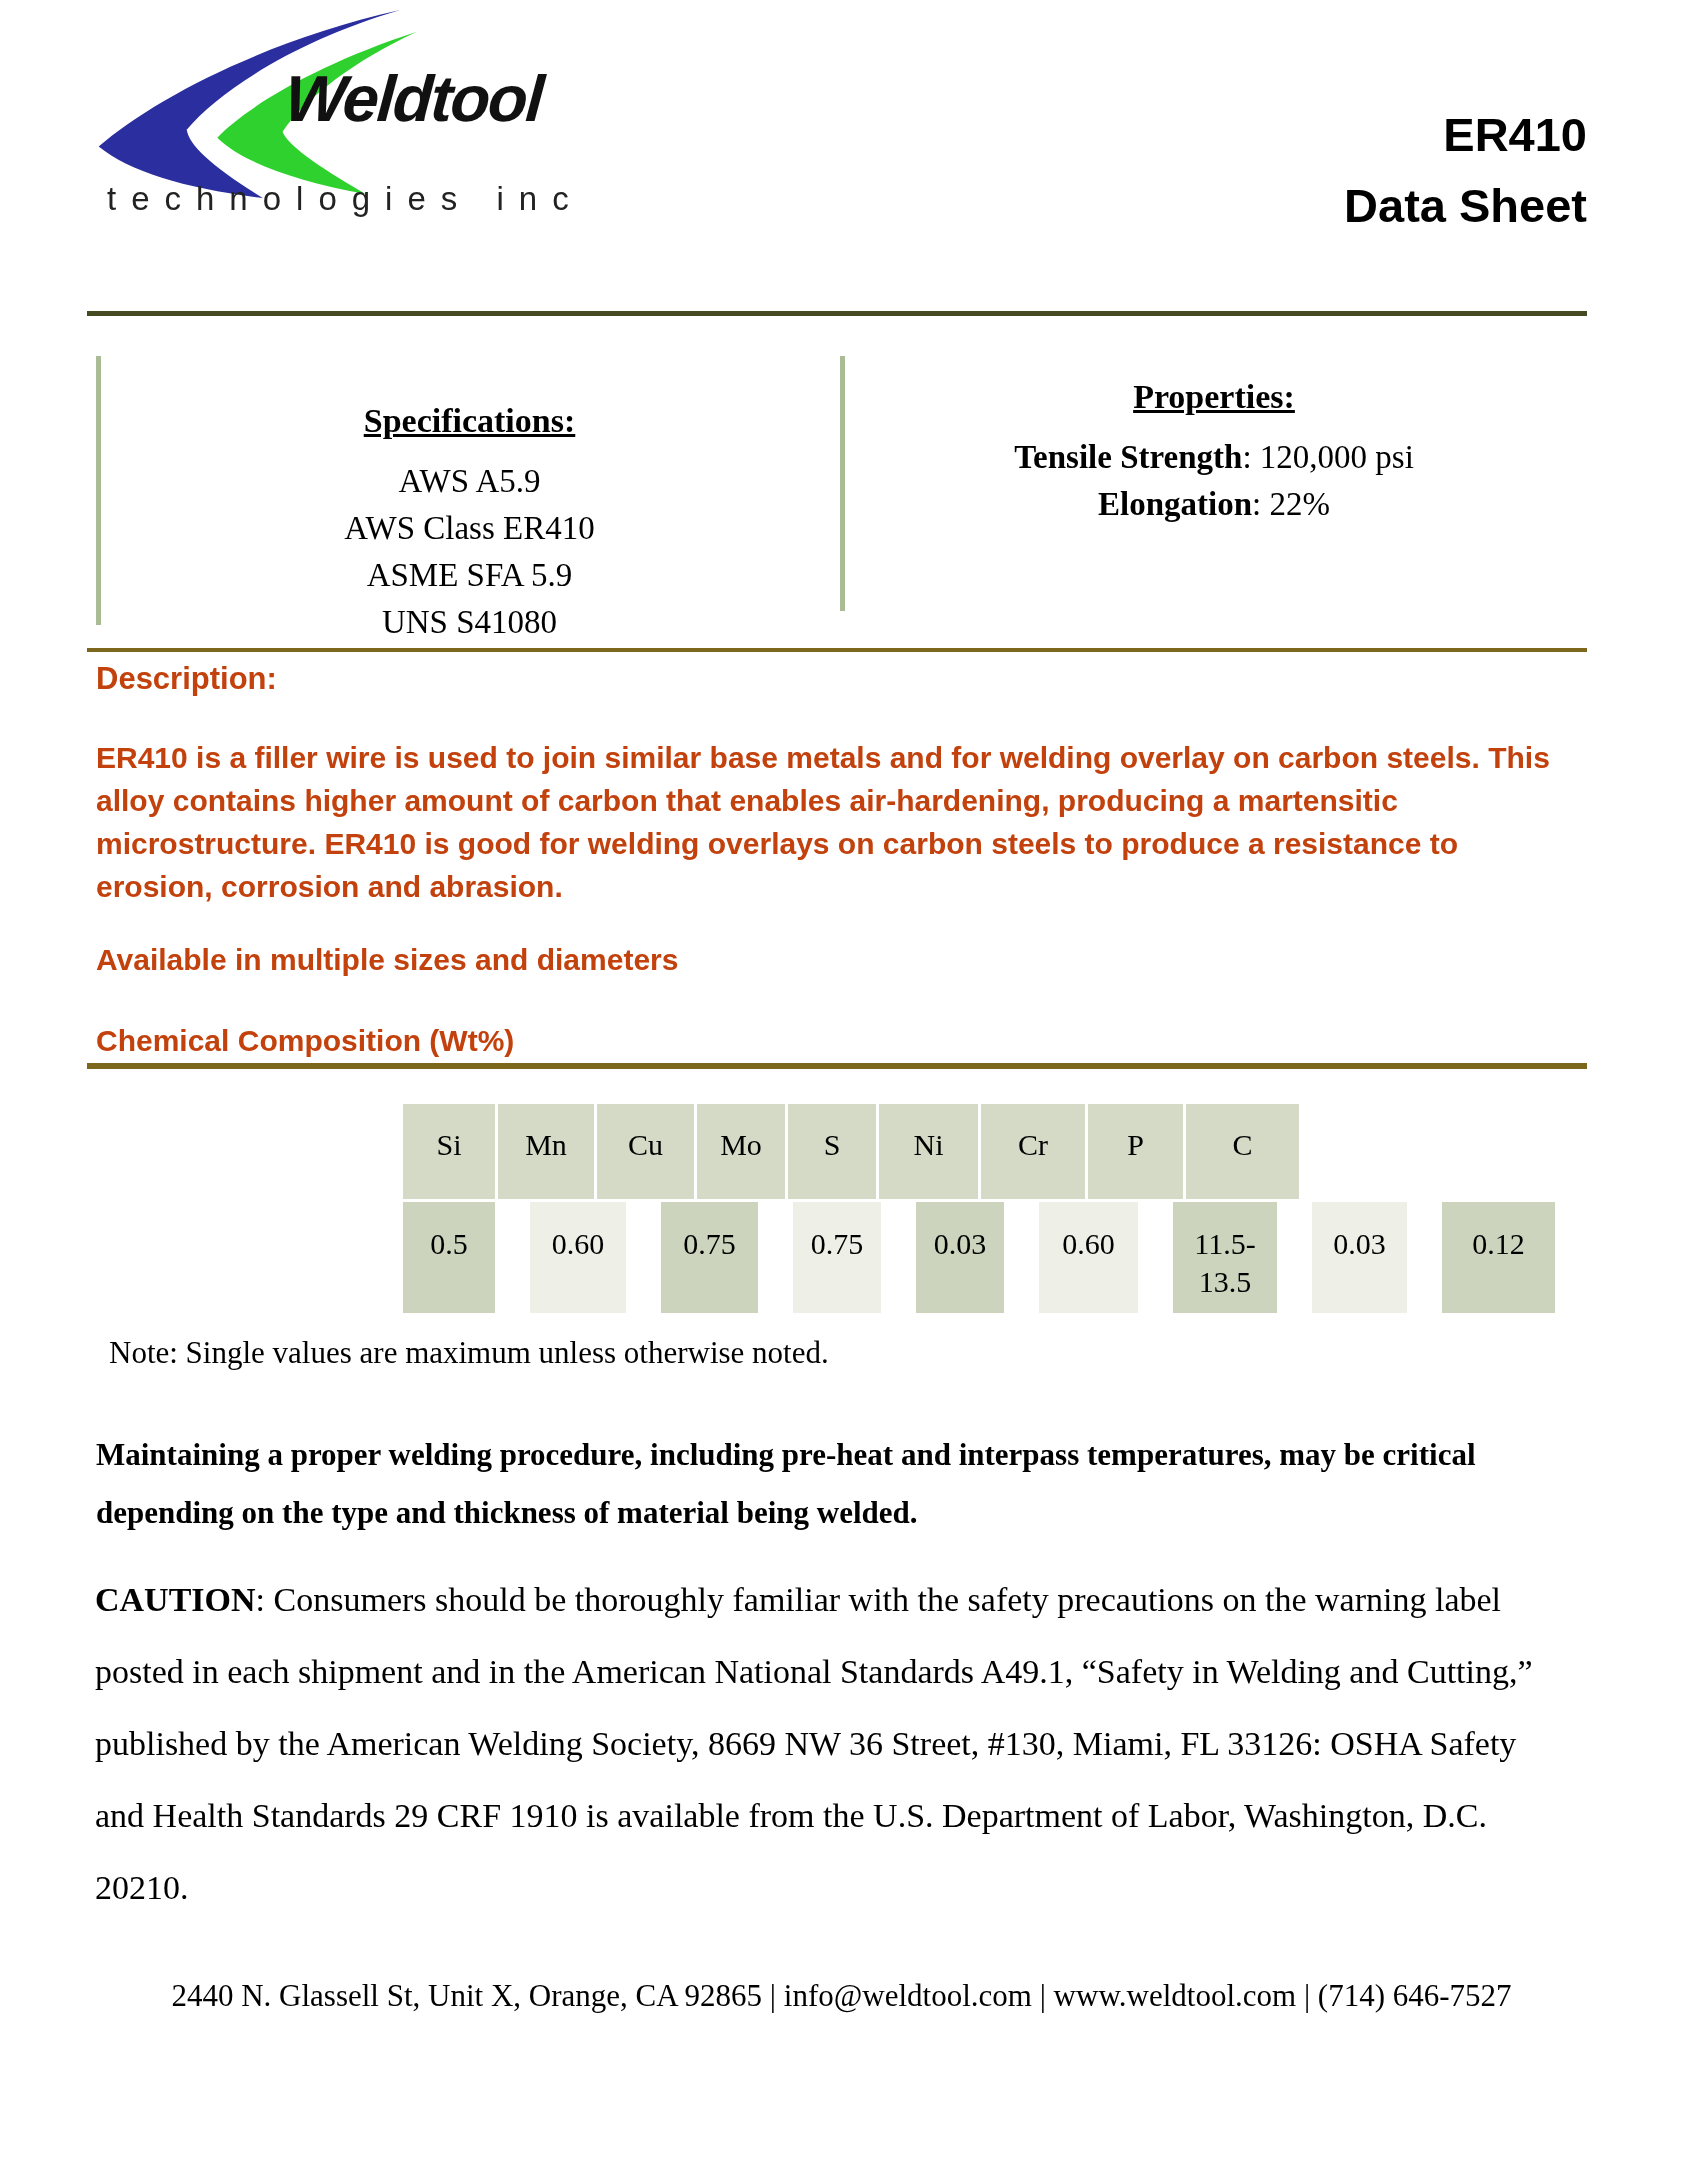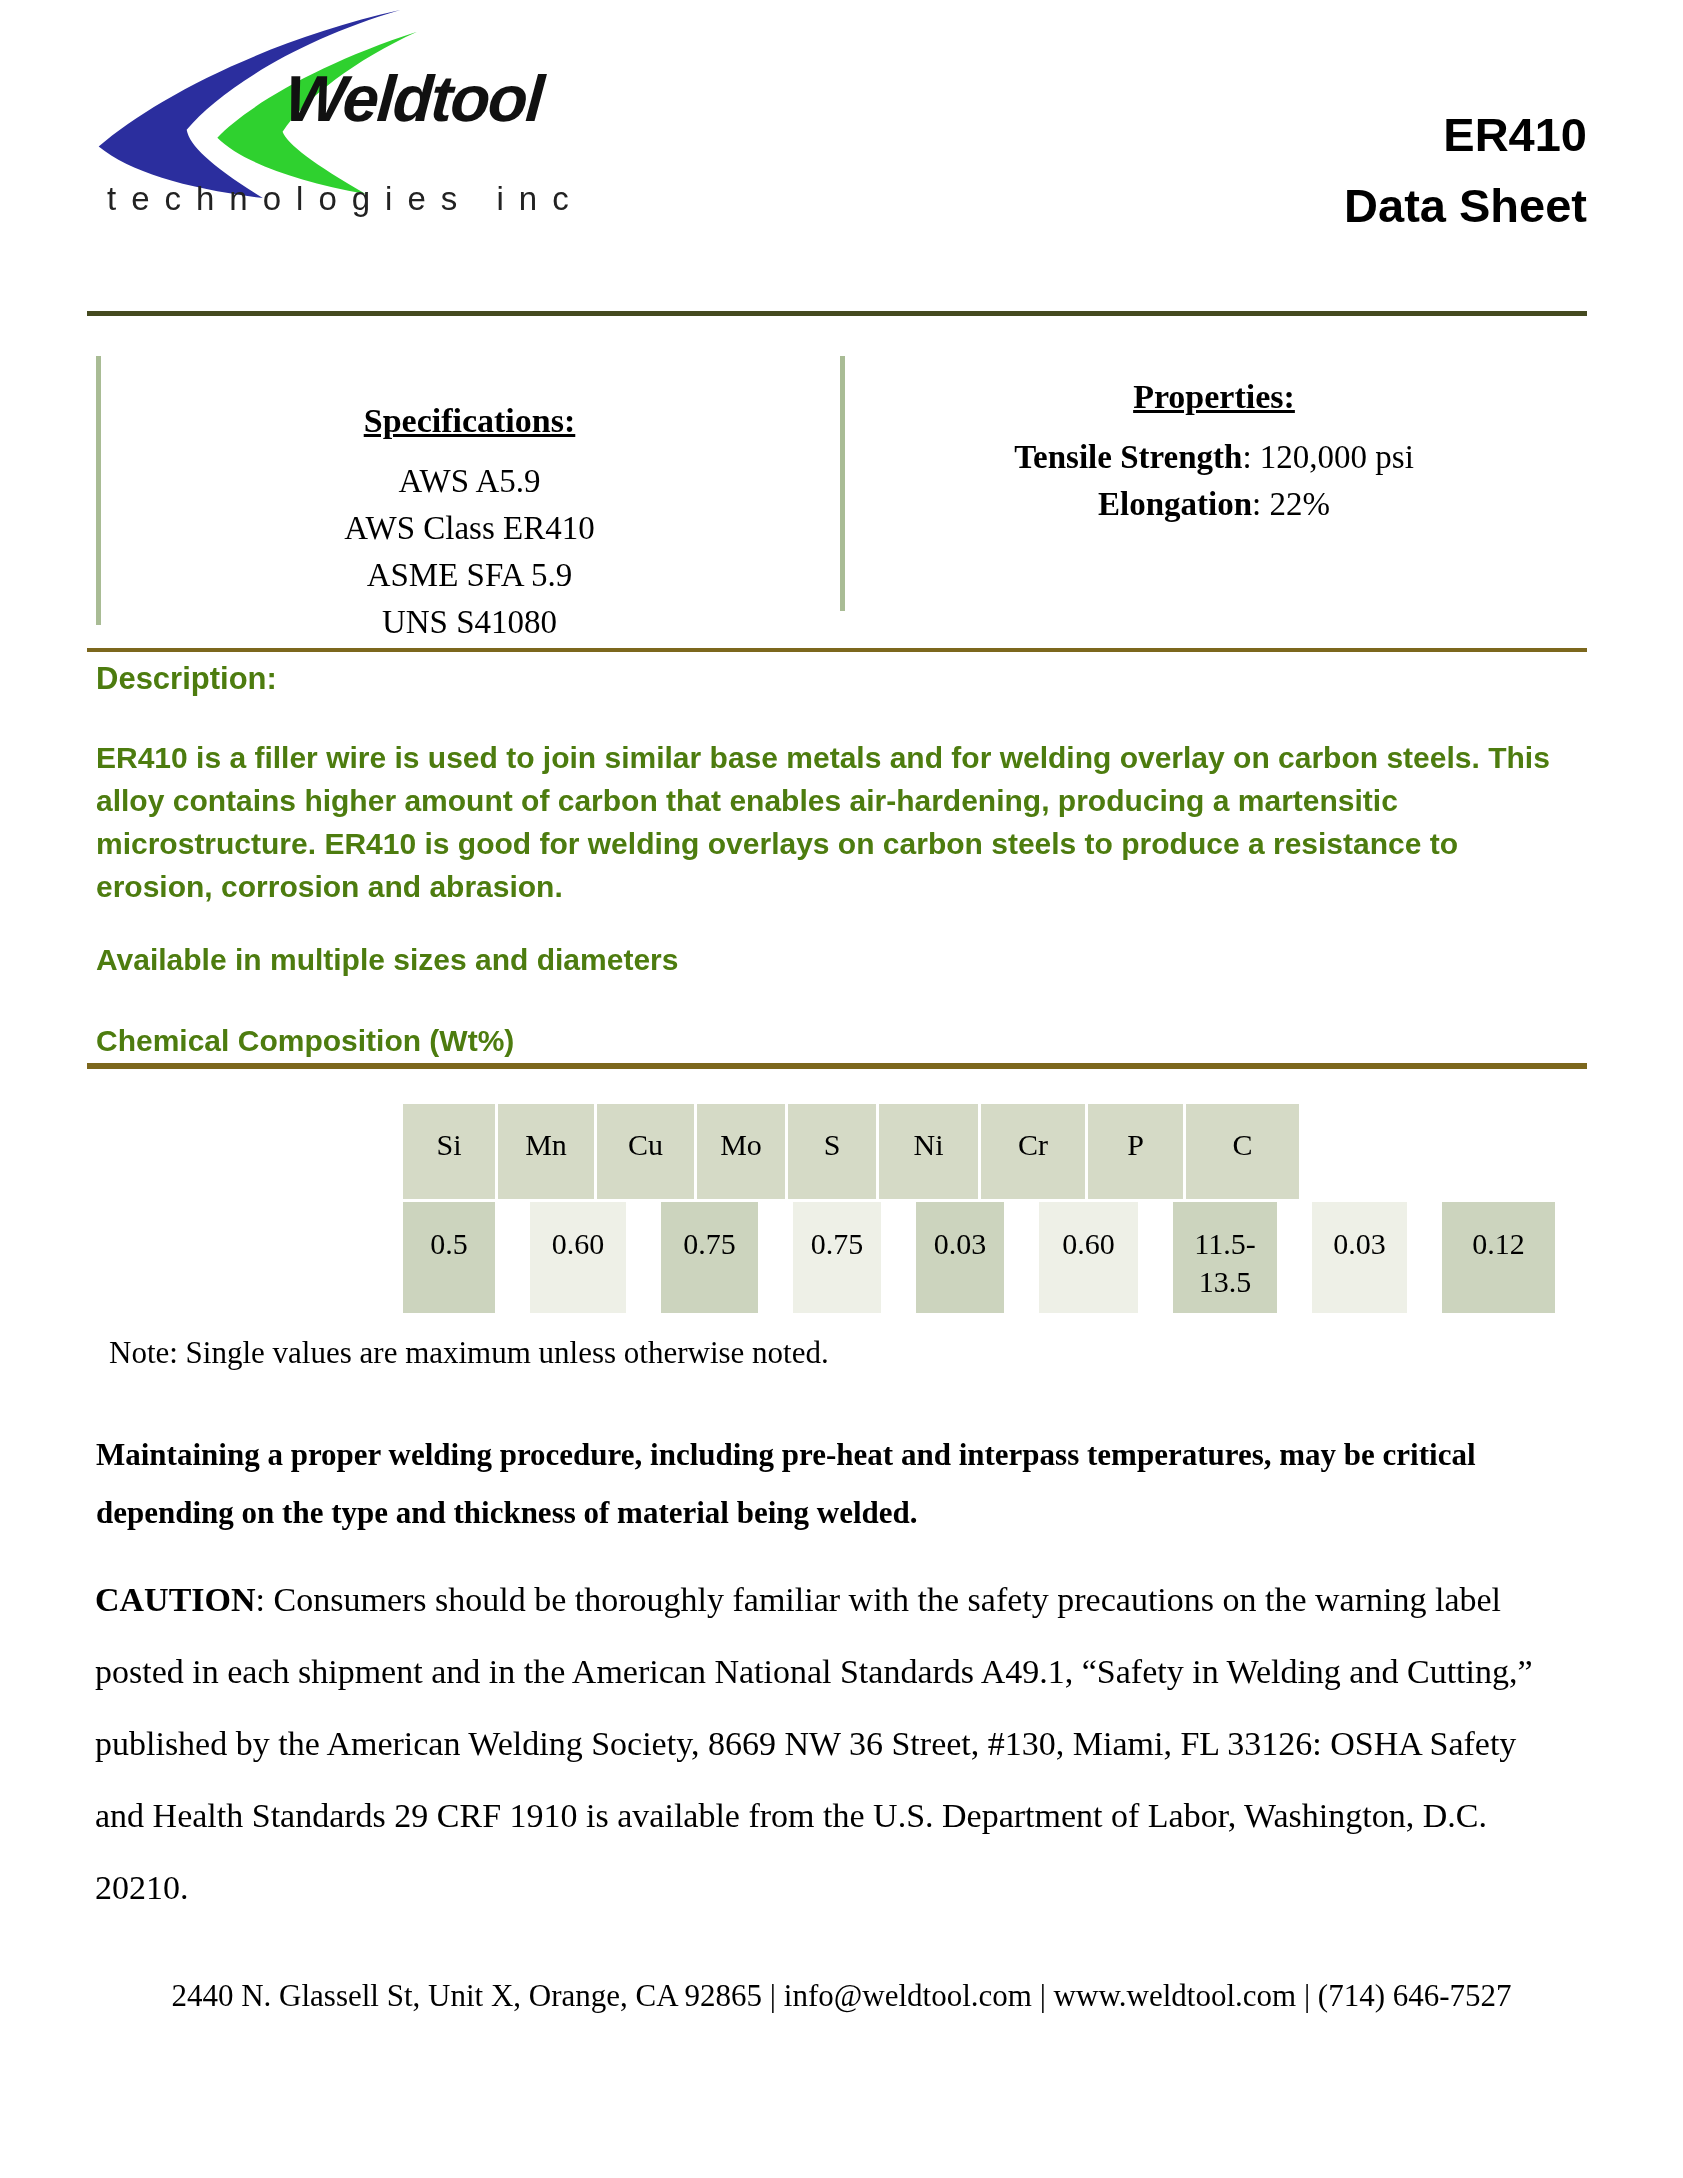--- a/index.html
+++ b/index.html
@@ -36,21 +36,21 @@
 
   
   .spec-col{left:99px;top:378px;width:741px;text-align:center;margin-top:24px;}
   .prop-col{left:844px;top:378px;width:740px;text-align:center;}
   .col-title{font-size:34px;font-weight:bold;text-decoration:underline;margin:0 0 18px 0;}
   .spec-item{font-size:33px;line-height:47px;}
   .prop-item{font-size:33px;line-height:47px;}
   .plabel{font-weight:bold;}
 
   
-  .olive{color:#4d7c0f;font-family:"Liberation Sans",sans-serif;font-weight:600;}
+  .olive{color:#c2410c;font-family:"Liberation Sans",sans-serif;font-weight:600;}
   .desc-title{left:96px;top:661px;font-size:31px;}
   .desc-body{left:96px;top:736px;width:1475px;font-size:30px;line-height:43px;}
   .avail{left:96px;top:943px;font-size:30px;}
   .chem-title{left:96px;top:1024px;font-size:30px;}
 
   
   .comp-table{left:395px;top:1104px;}
   .trow{display:flex;padding-left:8px;}
   .tcell{
     box-sizing:border-box;text-align:center;font-size:30px;

